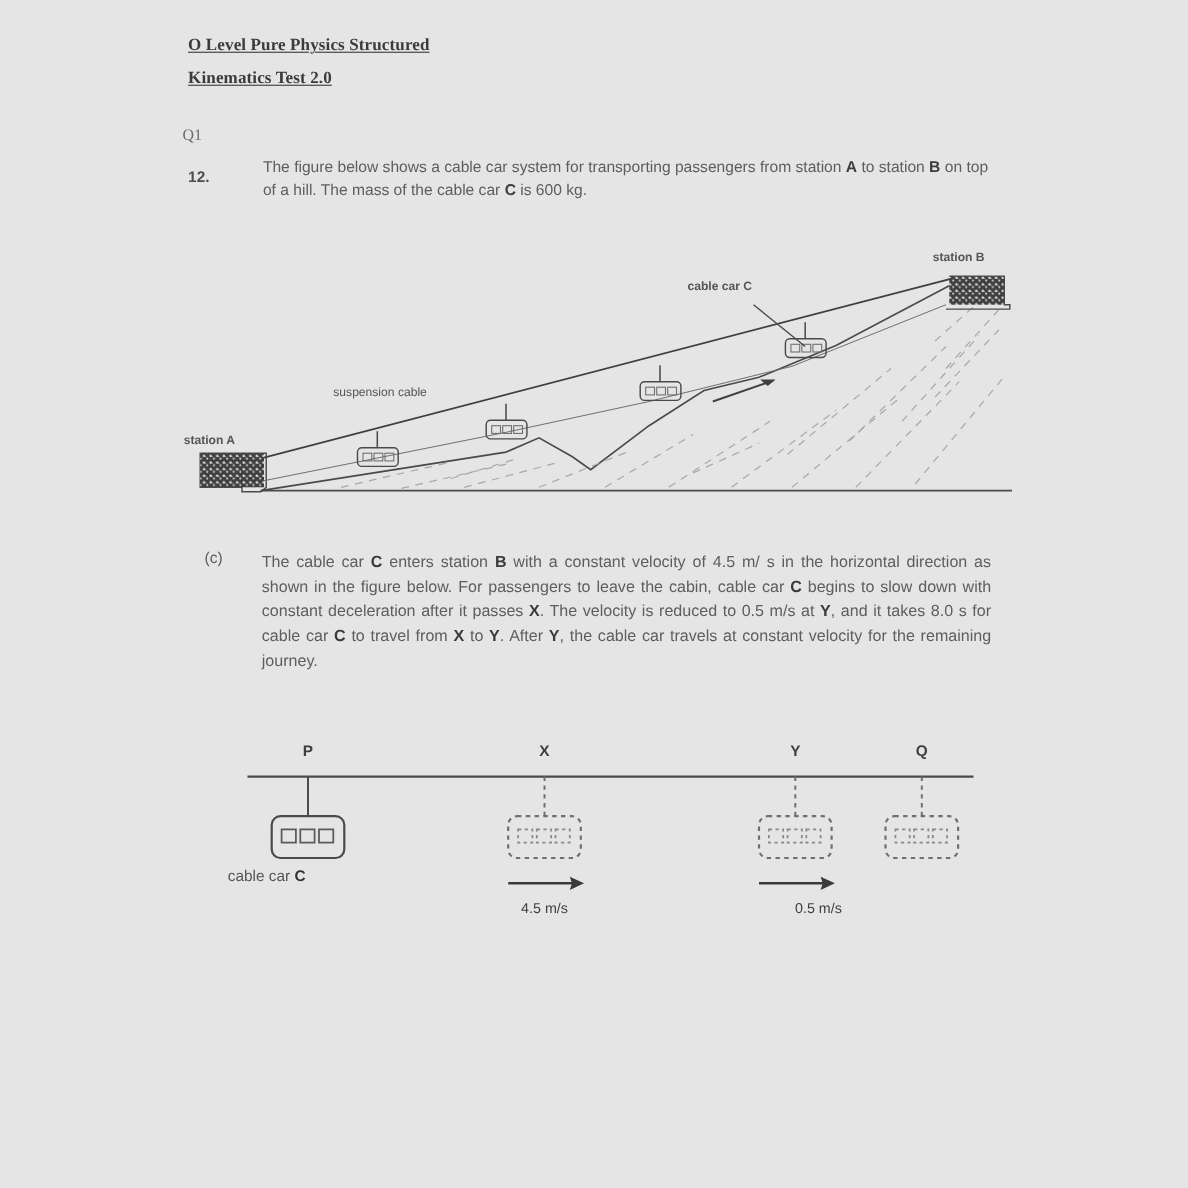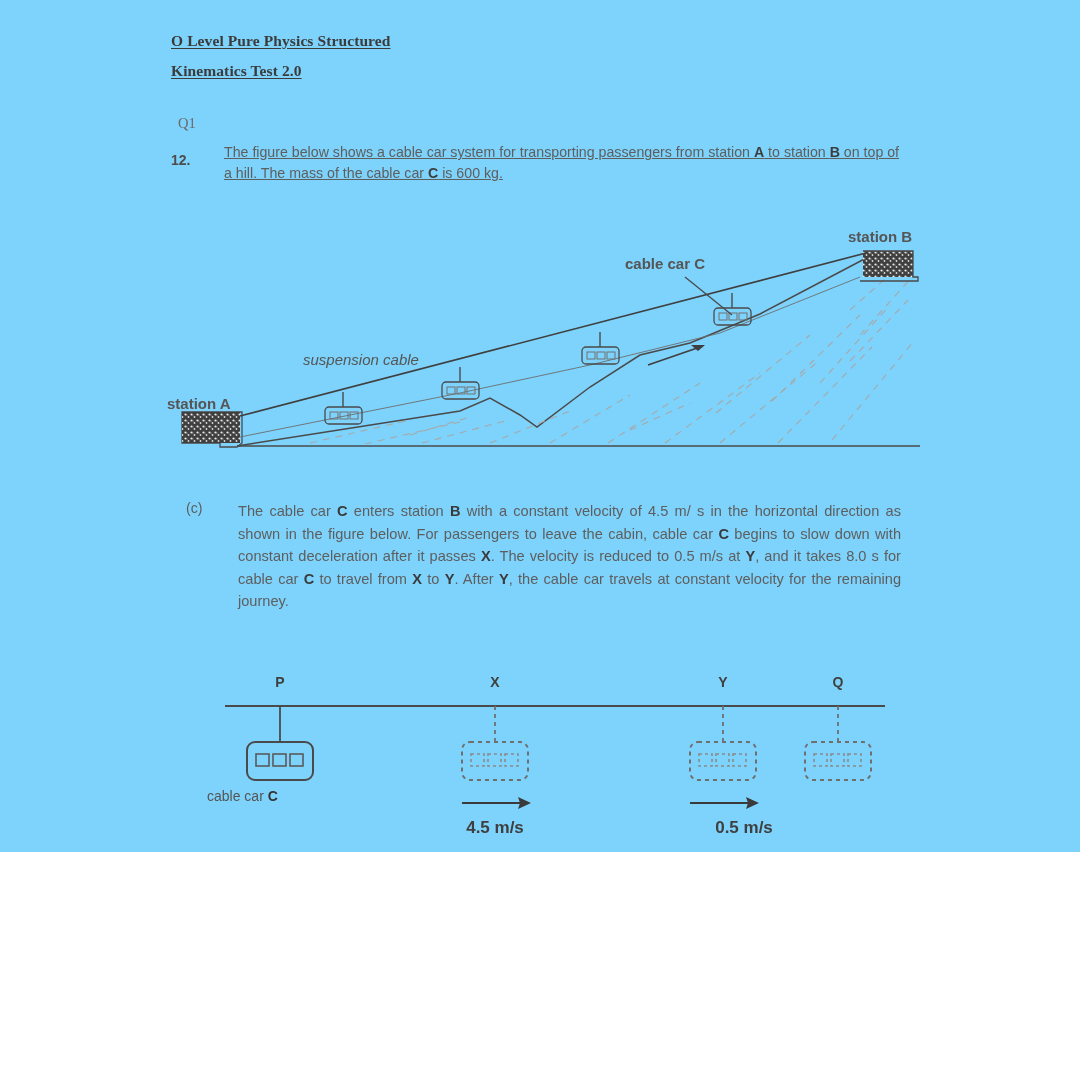--- a/index.html
+++ b/index.html
@@ -3,22 +3,22 @@
 <meta charset="utf-8">
 <style>
   html, body {
     margin: 0;
     padding: 0;
     background: #ffffff;
   }
   #page {
     position: relative;
     width: 1080px;
-    height: 852px;
-    background: #7dd3fc;
+    height: 1080px;
+    background: #e5e5e5;
     overflow: hidden;
     font-family: "Liberation Sans", sans-serif;
     color: #5a5a5a;
   }
 
   
   .doc-title {
     position: absolute;
     left: 171px;
     font-family: "Liberation Serif", serif;
@@ -28,21 +28,21 @@
     letter-spacing: 0.1px;
     text-decoration: underline;
     text-underline-offset: 2px;
     white-space: nowrap;
   }
   #title-line1 { top: 32px; }
   #title-line2 { top: 62px; }
 
   .q-label {
     position: absolute;
-    left: 178px;
+    left: 166px;
     top: 115px;
     font-family: "Liberation Serif", serif;
     font-size: 14.5px;
     color: #6a6a6a;
   }
 
   
   #q12 {
     position: absolute;
     left: 171px;
@@ -52,46 +52,45 @@
   #q12-num {
     position: absolute;
     left: 0;
     top: 0;
     font-weight: bold;
     font-size: 14px;
     color: #4d4d4d;
     margin-top: 10px;
   }
   #q12-text {
-    margin-left: 53px;
+    margin-left: 68px;
     font-size: 14.2px;
     line-height: 21px;
     color: #5e5e5e;
-    text-decoration: underline;
   }
   #q12-text b { color: #3d3d3d; }
 
   
   #figure-hill {
     position: absolute;
     left: 160px;
     top: 215px;
     width: 780px;
     height: 250px;
   }
   #figure-hill svg { display: block; }
 
   .fig-label {
     position: absolute;
-    font-size: 15px;
+    font-size: 11px;
     font-weight: bold;
     color: #555555;
     white-space: nowrap;
   }
-  .fig-label.plain { font-weight: normal; font-style: italic; }
+  .fig-label.plain { font-weight: normal; }
   #lbl-station-a { left: 7px; top: 180px; }
   #lbl-station-b { left: 688px; top: 13px; }
   #lbl-cable-car-c { left: 465px; top: 40px; }
   #lbl-suspension { left: 143px; top: 136px; font-weight: normal; }
 
   
   #part-c {
     position: absolute;
     left: 186px;
     top: 500px;
@@ -125,22 +124,22 @@
 
   .pt-label {
     position: absolute;
     font-size: 14px;
     font-weight: bold;
     color: #3f3f3f;
     transform: translateX(-50%);
   }
   .vel-label {
     position: absolute;
-    font-size: 17px;
-    font-weight: bold;
+    font-size: 13px;
+    font-weight: normal;
     color: #3f3f3f;
     transform: translateX(-50%);
     white-space: nowrap;
   }
   #lbl-cablecar-bottom {
     position: absolute;
     left: 17px;
     top: 128px;
     font-size: 14px;
     color: #555555;

